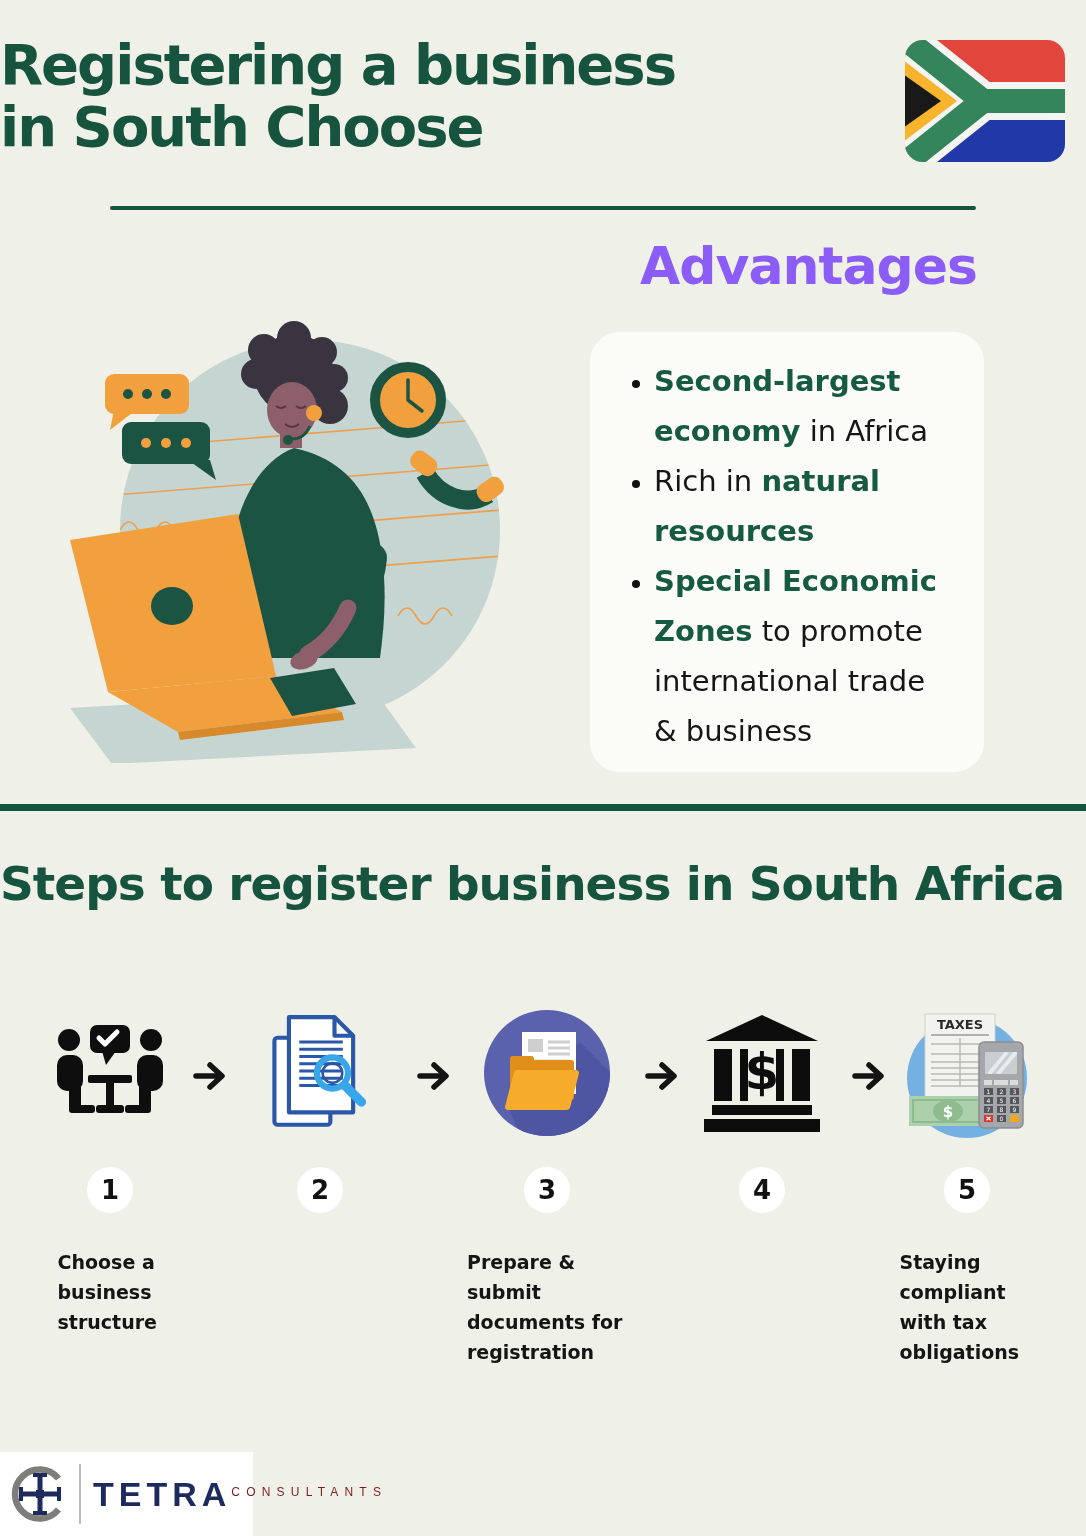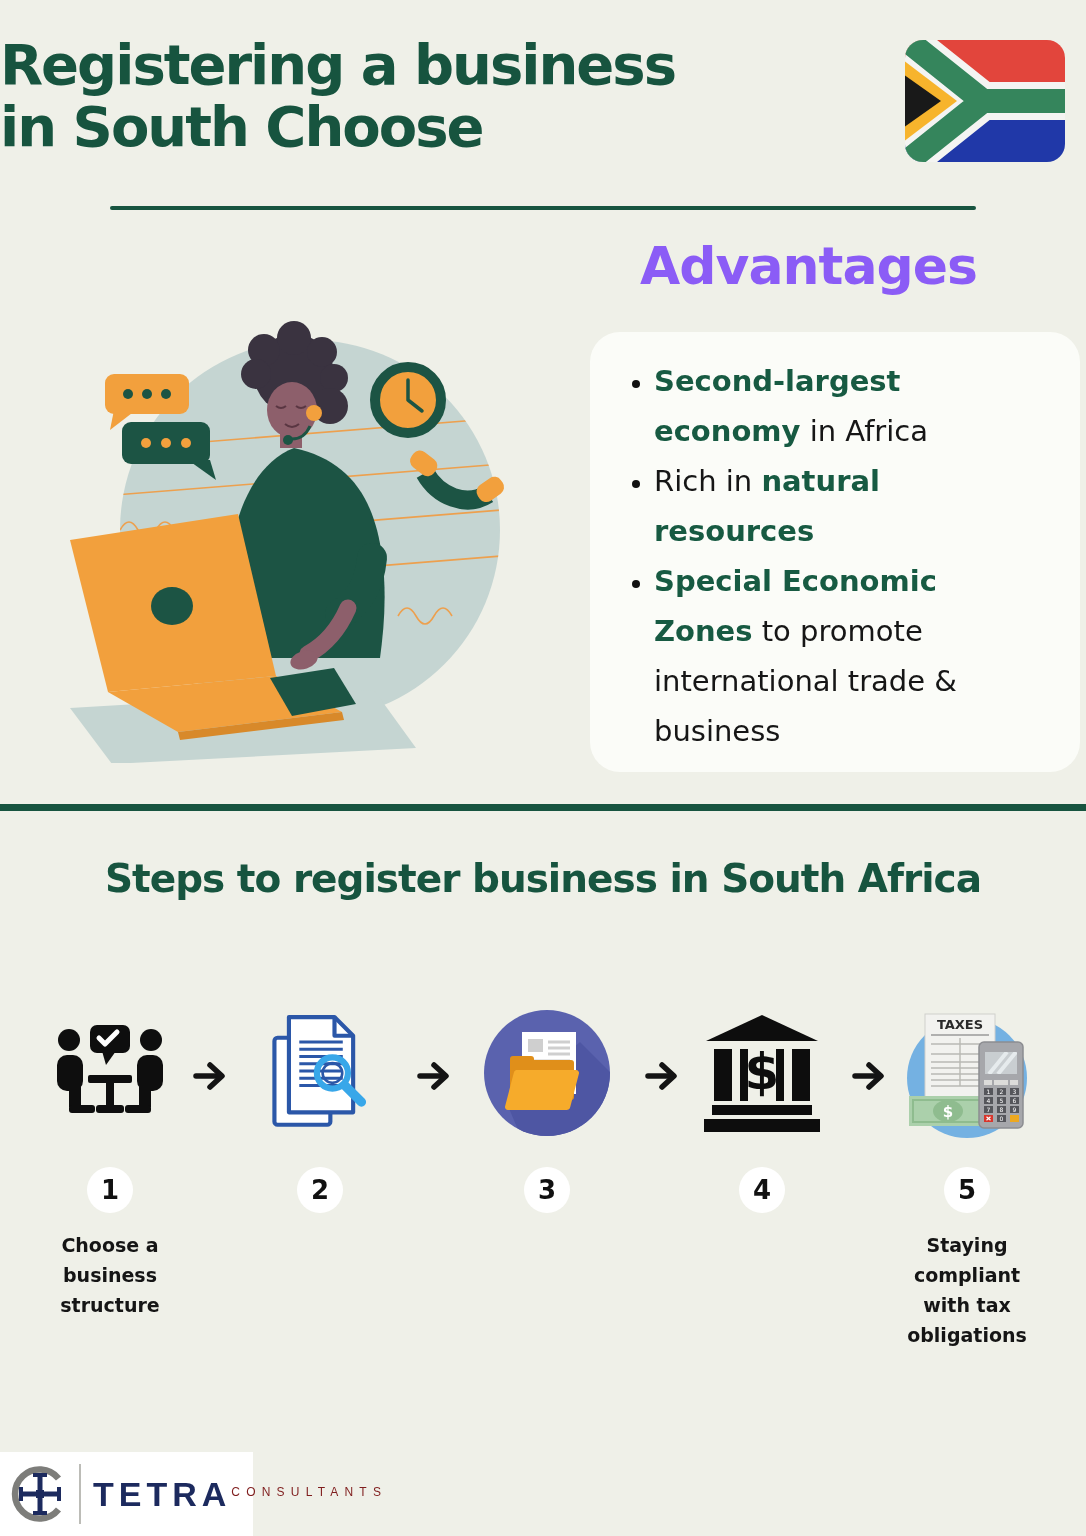--- a/index.html
+++ b/index.html
@@ -8,41 +8,41 @@
 
   .title{position:absolute;top:34px;left:0;width:1040px;text-align:left;
          color:#17543f;font-size:56px;font-weight:bold;line-height:62px;letter-spacing:-2px;}
   .flag{position:absolute;left:905px;top:40px;width:160px;height:122px;}
 
   .divider-title{position:absolute;left:110px;top:206px;width:866px;height:4px;
                  background:#17543f;border-radius:2px;}
 
   .adv-heading{position:absolute;left:590px;top:236px;width:437px;text-align:center;
                font-size:52px;font-weight:bold;color:#8b5cf6;letter-spacing:-1px;}
-  .adv-card{position:absolute;left:590px;top:332px;width:490px;height:440px;
+  .adv-card{position:absolute;left:590px;top:332px;width:394px;height:440px;
             background:#fbfcf8;border-radius:30px;}
   .adv-card ul{margin:24px 0 0 0;padding:0 38px 0 64px;list-style:disc;}
   .adv-card li{font-size:29px;line-height:50px;color:#161616;}
   .adv-card li::marker{color:#111;font-size:25px;}
   .seg{font-weight:normal;}
   .seg.em{color:#175a42;font-weight:bold;}
 
   .illustration{position:absolute;left:42px;top:318px;width:560px;height:445px;}
 
   .divider-full{position:absolute;left:0;top:804px;width:100%;height:7px;background:#17543f;}
-  .steps-heading{position:absolute;left:0;top:856px;width:100%;text-align:center;
-                 font-size:39px;font-weight:bold;color:#17543f;letter-spacing:-1px;}
-
-  .step-col{position:absolute;top:990px;width:200px;text-align:center;}
+  .steps-heading{position:absolute;left:0;top:856px;width:100%;text-align:left;
+                 font-size:47px;font-weight:bold;color:#17543f;letter-spacing:-1px;}
+
+  .step-col{position:absolute;top:990px;width:200px;}
   #col1{left:10px}#col2{left:220px}#col3{left:447px}#col4{left:662px}#col5{left:867px}
   .step-icon{height:165px;display:flex;align-items:center;justify-content:center;}
   .step-num{width:46px;height:46px;border-radius:50%;background:#ffffff;margin:12px auto 0;
             display:flex;align-items:center;justify-content:center;}
   .step-num-text{font-weight:bold;font-size:26px;color:#111;}
-  .step-label{margin:17px auto 0;font-size:19px;font-weight:bold;color:#151515;line-height:30px;}
+  .step-label{margin:34px auto 0;font-size:19px;font-weight:bold;color:#151515;line-height:30px;}
   .w1{width:105px}.w2{width:110px}.w3{width:160px}.w4{width:112px}.w5{width:135px}
 
   .arrow{position:absolute;top:1058px;width:36px;height:36px;}
   #arrow1{left:193px}#arrow2{left:417px}#arrow3{left:645px}#arrow4{left:852px}
 
   .footer{position:absolute;left:0;bottom:0;width:253px;height:84px;background:#ffffff;
           display:flex;align-items:center;}
   .logo-mark{width:64px;height:64px;margin-left:8px;flex:none;}
   .logo-divider{width:2px;height:60px;background:#bcbcb7;margin:0 12px 0 7px;flex:none;}
   .brand{display:flex;}
@@ -235,20 +235,21 @@
           <line x1="46" y1="59" x2="88" y2="59"></line>
       </g>
       <rect x="28" y="48" width="24" height="12" rx="3" fill="#e08f1a"></rect>
       <rect x="28" y="52" width="64" height="40" rx="3" fill="#e08f1a"></rect>
       <path d="M34,62 H94 a3,3 0 0 1 2.9,3.8 l-8.6,33 A4,4 0 0 1 84.4,102 H26 a3,3 0 0 1 -2.9,-3.8 l8.6,-33 A4,4 0 0 1 34,62 Z" fill="#f6ab2b"></path>
     </svg>
   </div>
   <div class="step-num">
       <span class="step-num-text">3</span>
     </div>
+  <div class="step-label w3">Prepare &amp; submit documents for registration</div>
 </div>
 
 <div class="step-col" id="col4">
   <div class="step-icon">
     <svg width="120" height="120" viewBox="0 0 120 120" fill="#0d0d0d">
       <polygon points="60,2 116,28 4,28"></polygon>
       <rect x="12" y="36" width="18" height="52"></rect>
         <rect x="90" y="36" width="18" height="52"></rect>
       <rect x="38" y="36" width="8" height="52"></rect>
         <rect x="74" y="36" width="8" height="52"></rect>

